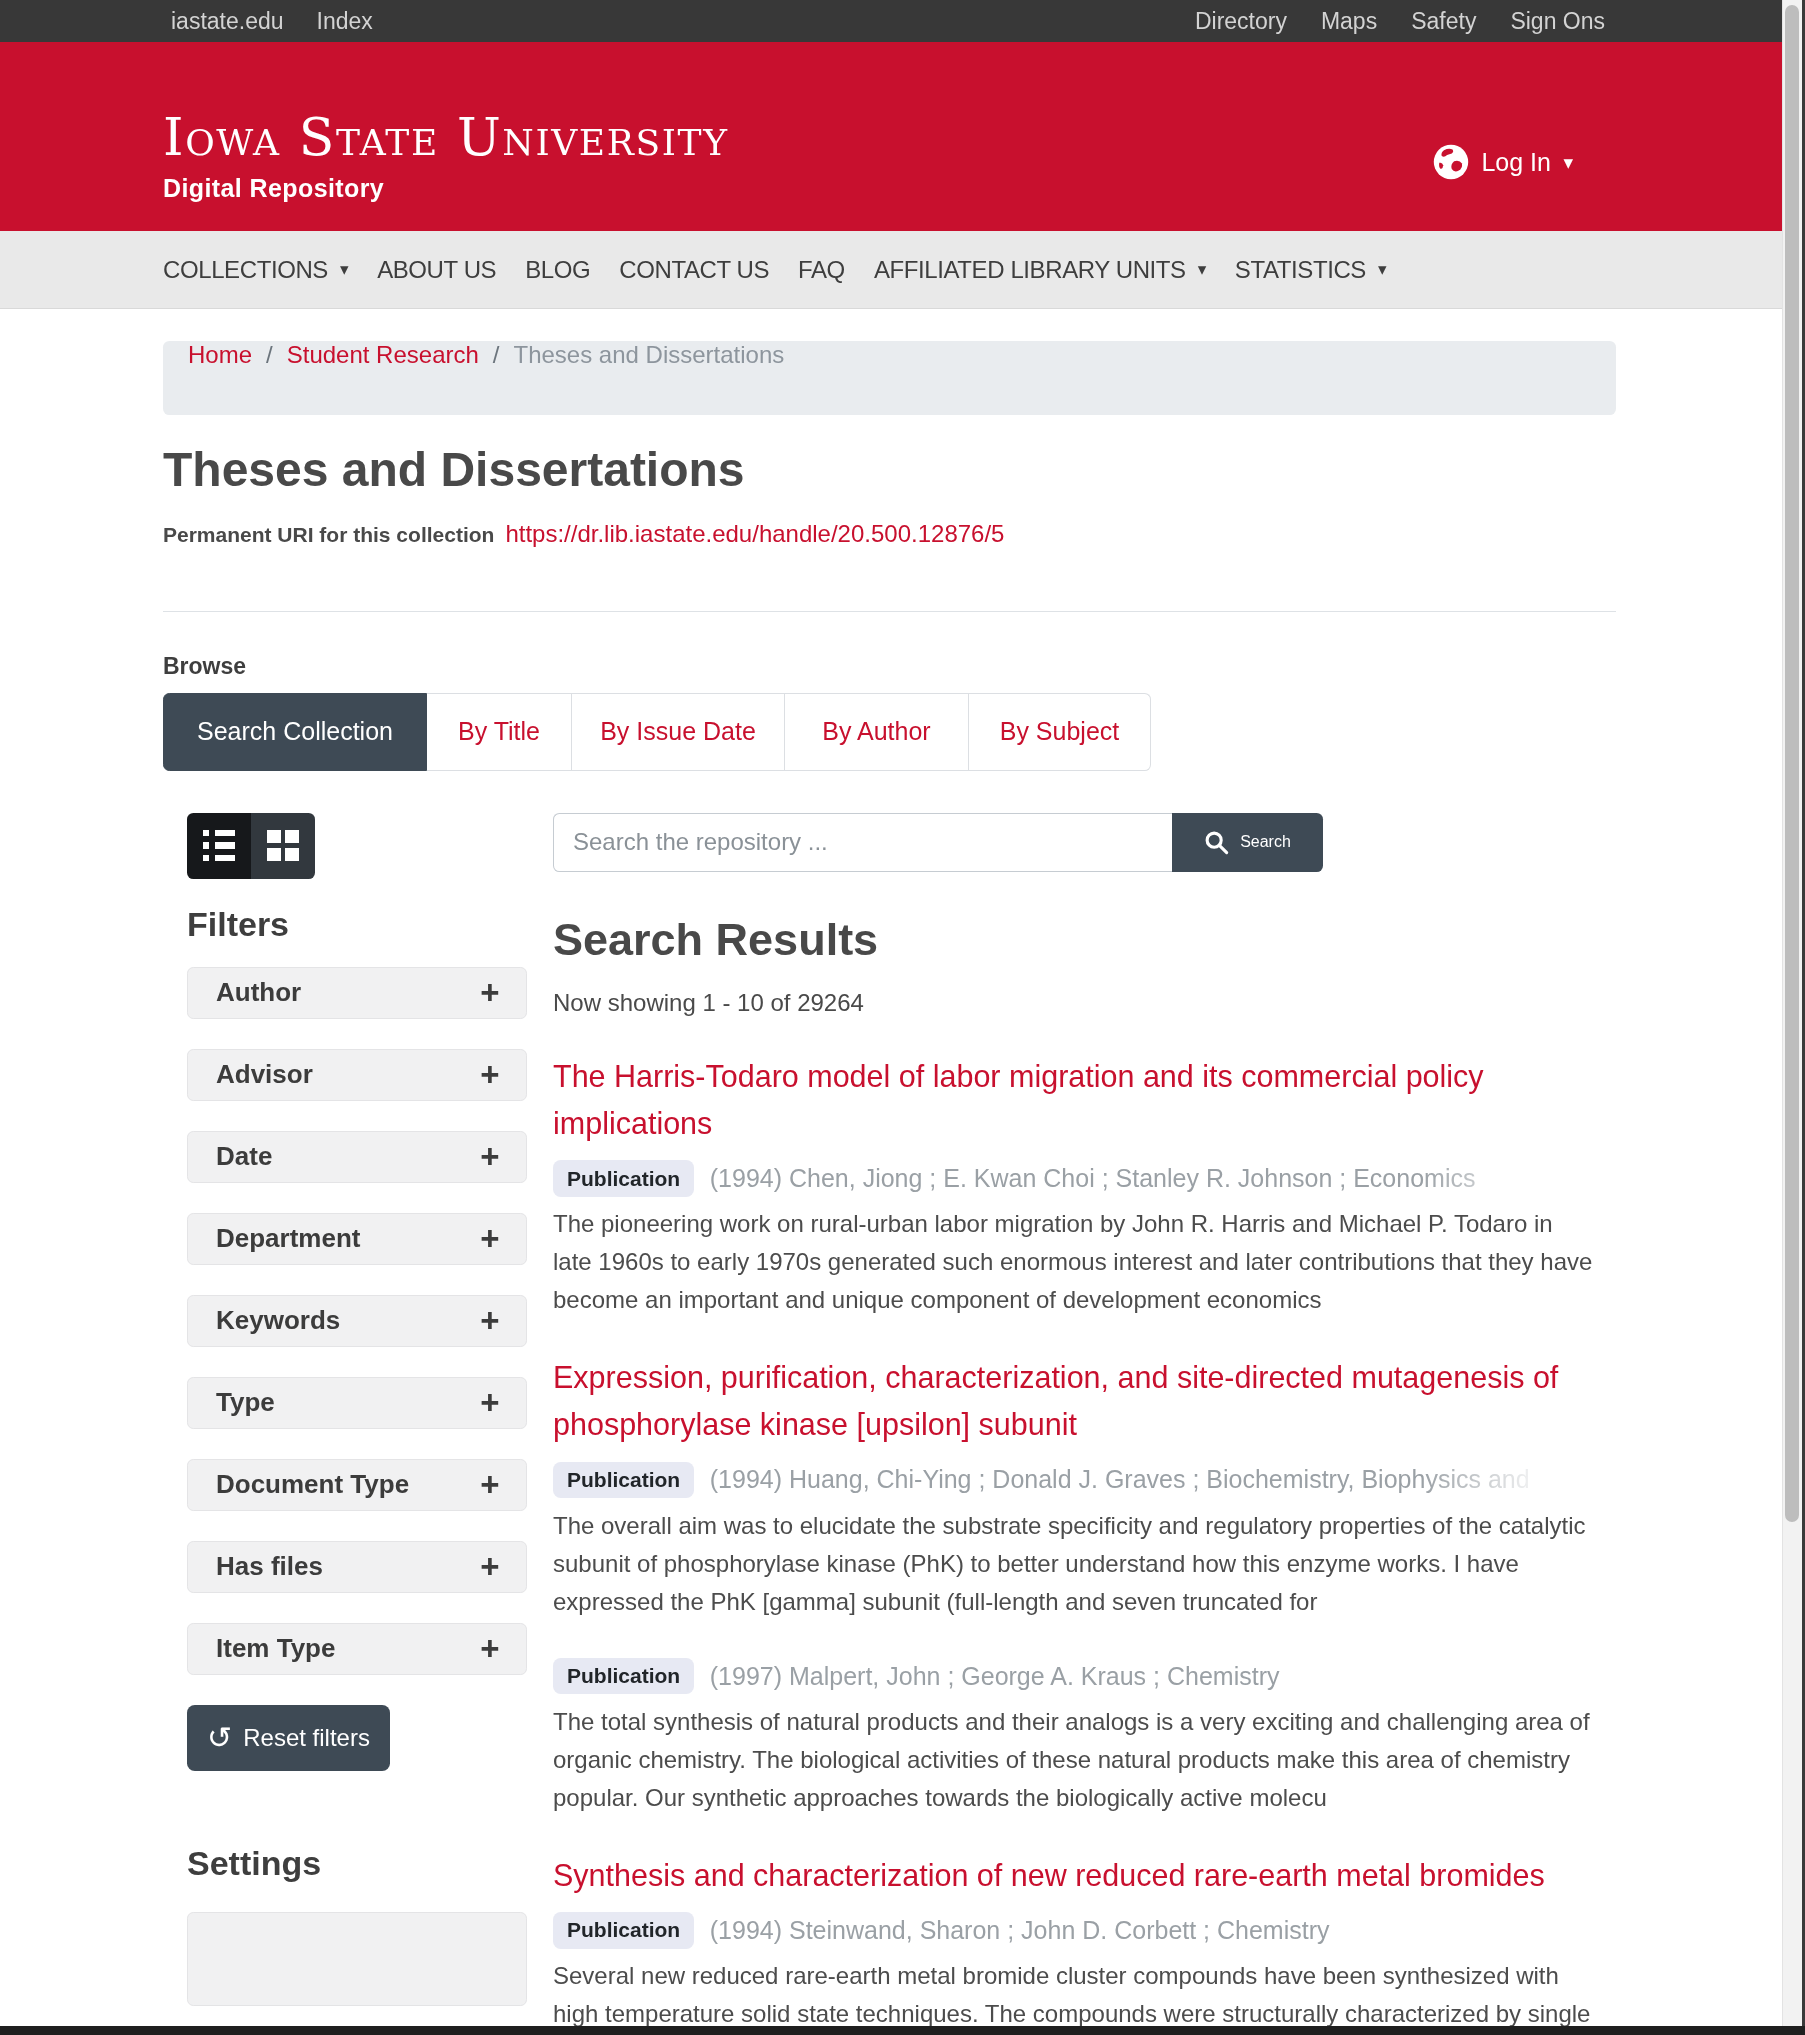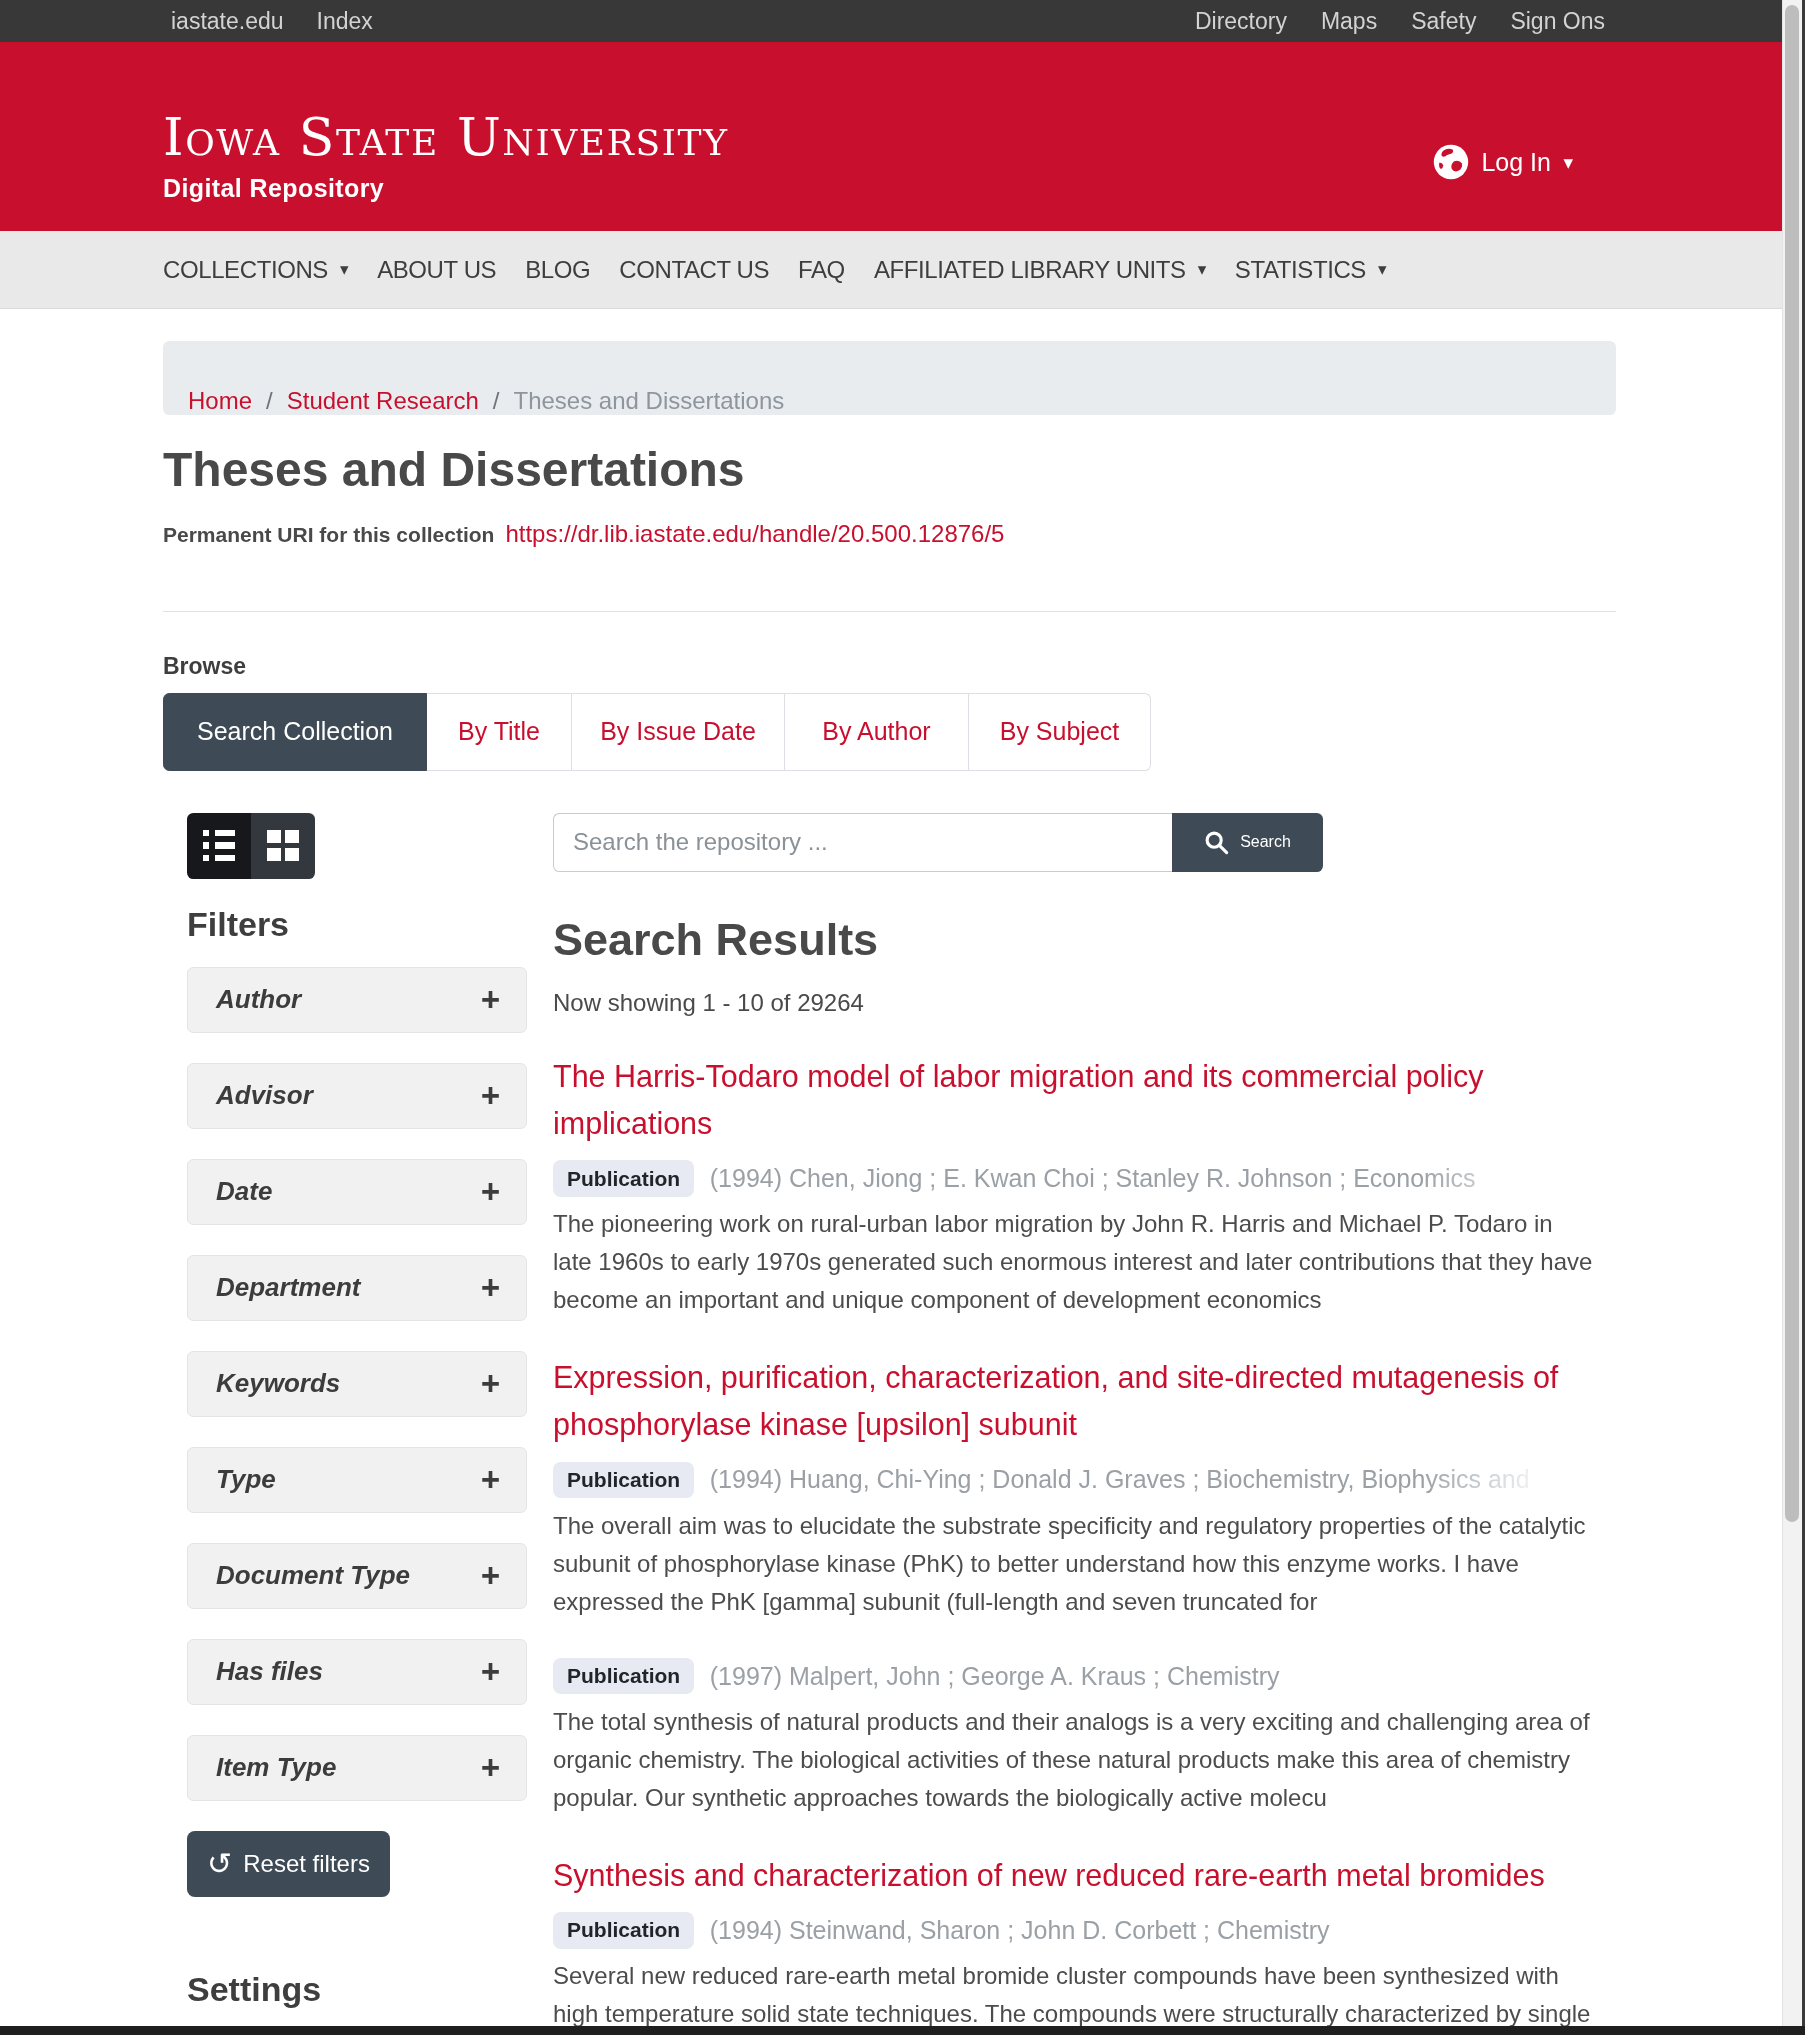--- a/index.html
+++ b/index.html
@@ -32,21 +32,21 @@
     display:flex;align-items:center;}
   .navbar .items{margin-left:163px;display:flex;gap:29px;align-items:center;
     font-size:24px;color:#3e3e3e;letter-spacing:-0.4px;}
   .nav-item{display:flex;align-items:center;gap:12px;cursor:pointer;white-space:nowrap;}
   .nav-item .caret{color:#3e3e3e;font-size:17px;}
 
   
   .container{width:1453px;margin-left:163px;position:relative;}
 
   .breadcrumb{margin-top:32px;background:#e9ecef;border-radius:6.3px;height:74px;
-    display:flex;align-items:flex-end;padding-left:25px;font-size:24px;gap:14px;}
+    display:flex;align-items:flex-start;padding-left:25px;font-size:24px;gap:14px;}
   .breadcrumb a{color:#C8102E;text-decoration:none;cursor:pointer;}
   .breadcrumb .sep{color:#6c757d;}
   .breadcrumb .current{color:#8d959d;}
 
   h1.page-title{margin:26.6px 0 0 0;font-size:48px;line-height:55px;color:#494949;font-weight:bold;}
   .uri-row{margin-top:23.5px;display:flex;align-items:baseline;gap:11px;}
   .uri-label{font-size:21px;font-weight:bold;color:#494949;}
   .uri-link{font-size:24px;color:#C8102E;text-decoration:none;cursor:pointer;}
   hr.divider{border:none;border-top:1.6px solid #dee2e6;margin:63px 0 0 0;}
 
@@ -70,22 +70,22 @@
   .vt-btn.grid{background:#32383e;}
   .icon-list{display:flex;flex-direction:column;gap:6.3px;}
   .icon-list .row-i{display:flex;gap:5.5px;align-items:center;}
   .icon-list .dot{width:6.3px;height:6.3px;background:#fff;}
   .icon-list .bar{width:20.3px;height:6.3px;background:#fff;}
   .icon-grid{display:grid;grid-template-columns:13.3px 13.3px;grid-template-rows:13.3px 13.3px;gap:4.7px;}
   .icon-grid div{background:#fff;}
 
   .side-heading{font-size:34px;font-weight:bold;color:#3e3e3e;margin-top:25px;line-height:41px;}
   .filter-card{margin-top:0;background:#f1f1f2;border:1.6px solid #e4e4e6;border-radius:6.3px;
-    height:66px;box-sizing:border-box;display:flex;align-items:center;justify-content:space-between;
-    padding:0 26.6px 0 28px;margin-bottom:30px;cursor:pointer;font-style:italic;}
+    height:52px;box-sizing:border-box;display:flex;align-items:center;justify-content:space-between;
+    padding:0 26.6px 0 28px;margin-bottom:30px;cursor:pointer;}
   .filter-card .lbl{font-size:26px;font-weight:bold;color:#3c3c3c;}
   .filter-card .plus{font-size:33px;font-weight:bold;color:#3c3c3c;line-height:1;}
   .filters-list{margin-top:22px;}
   .reset-btn{margin-top:19px;background:#3e4a55;border-radius:7.8px;height:66px;width:203px;
     display:flex;align-items:center;justify-content:center;gap:11px;color:#fff;
     font-size:24px;cursor:pointer;}
   .reset-btn .ricon{font-size:30px;line-height:1;}
   .settings-heading{margin-top:72px;}
   .sortby-card{margin-bottom:0;height:94px;align-items:flex-start;padding-top:22px;}
 

